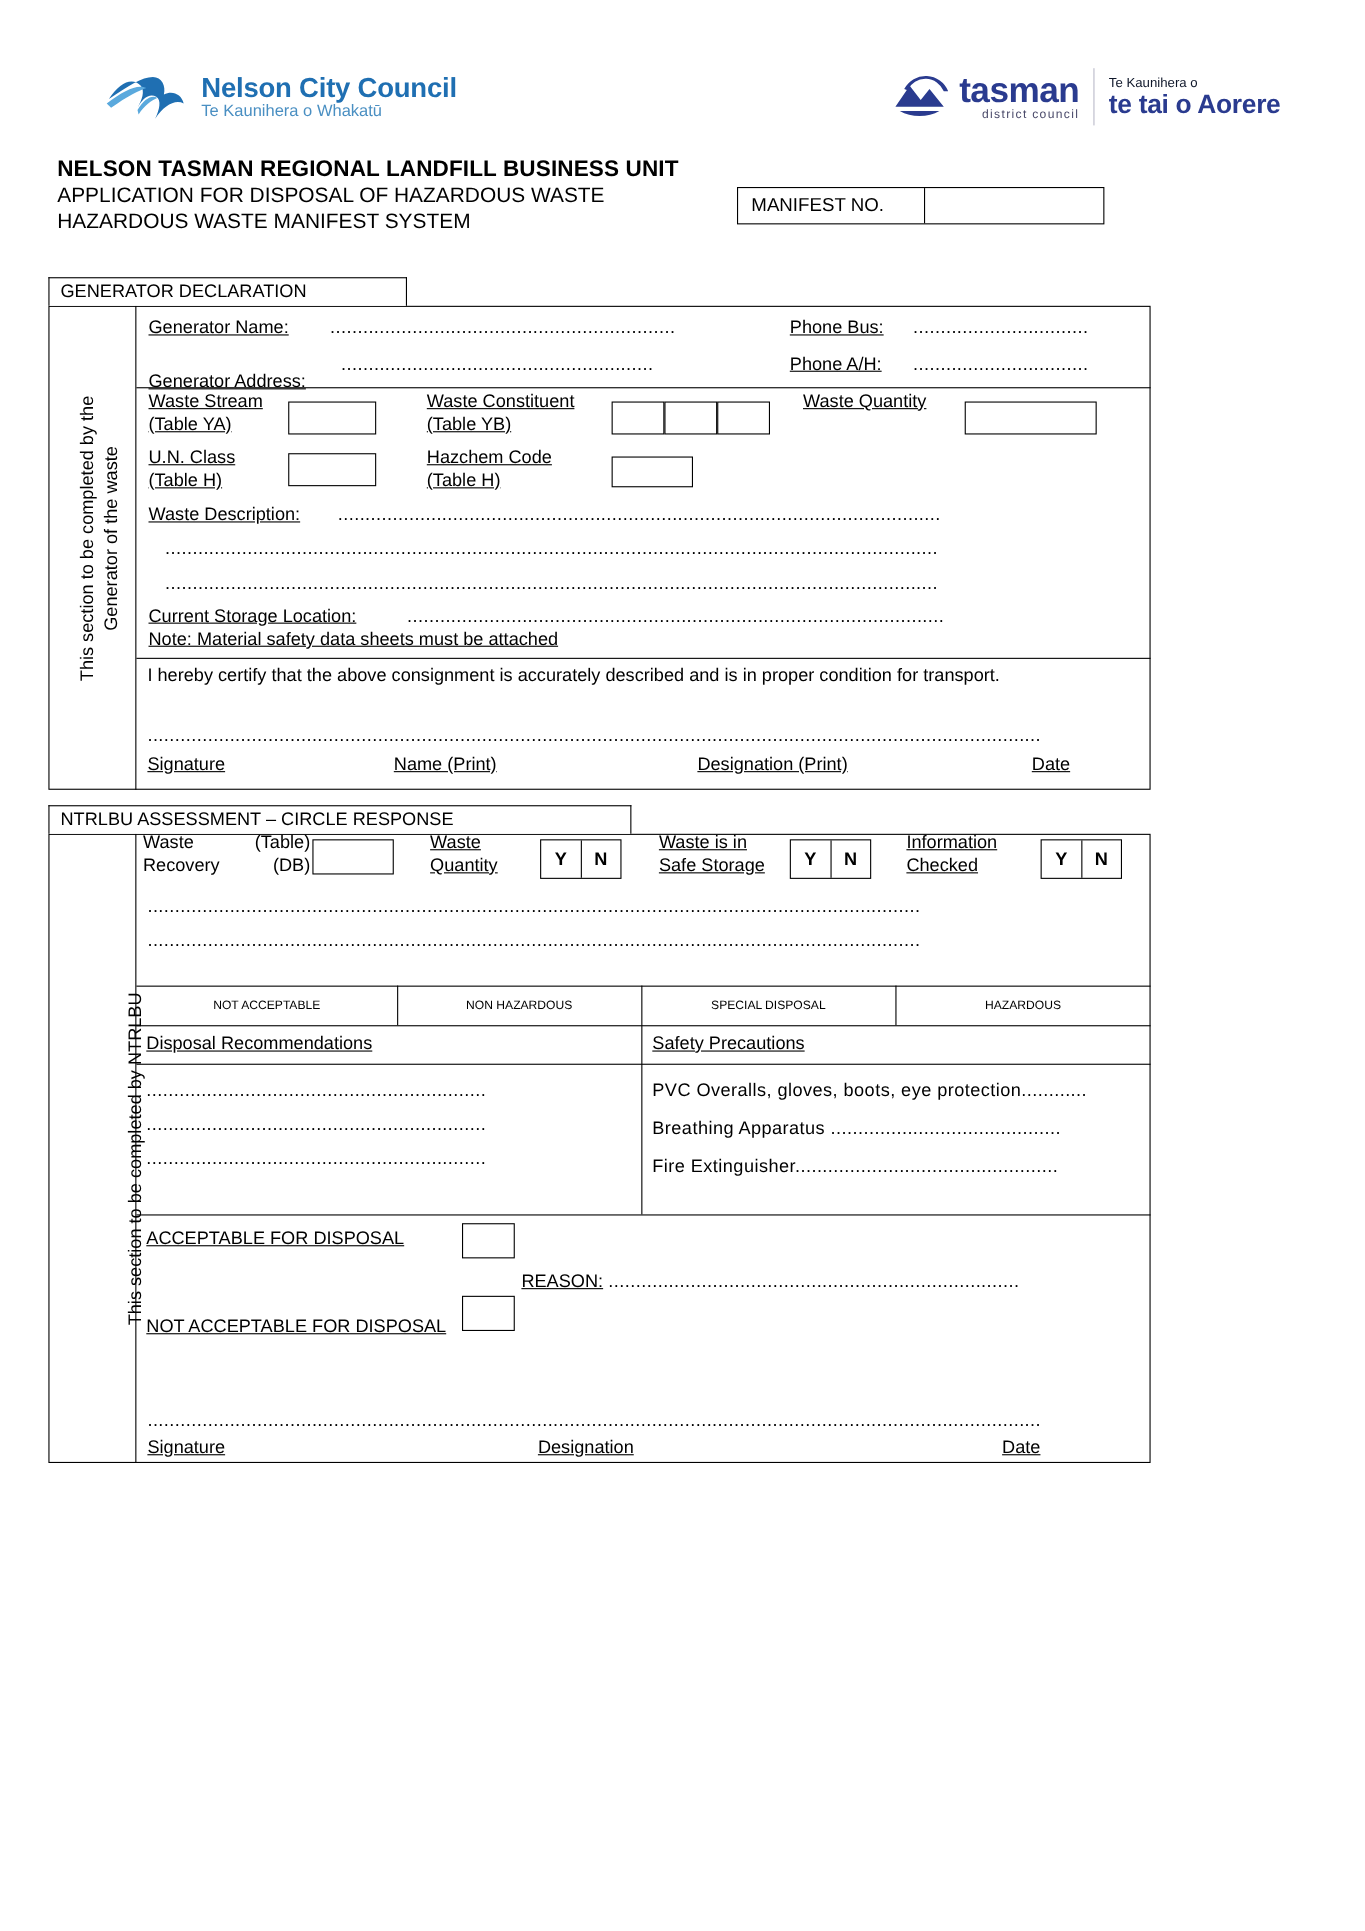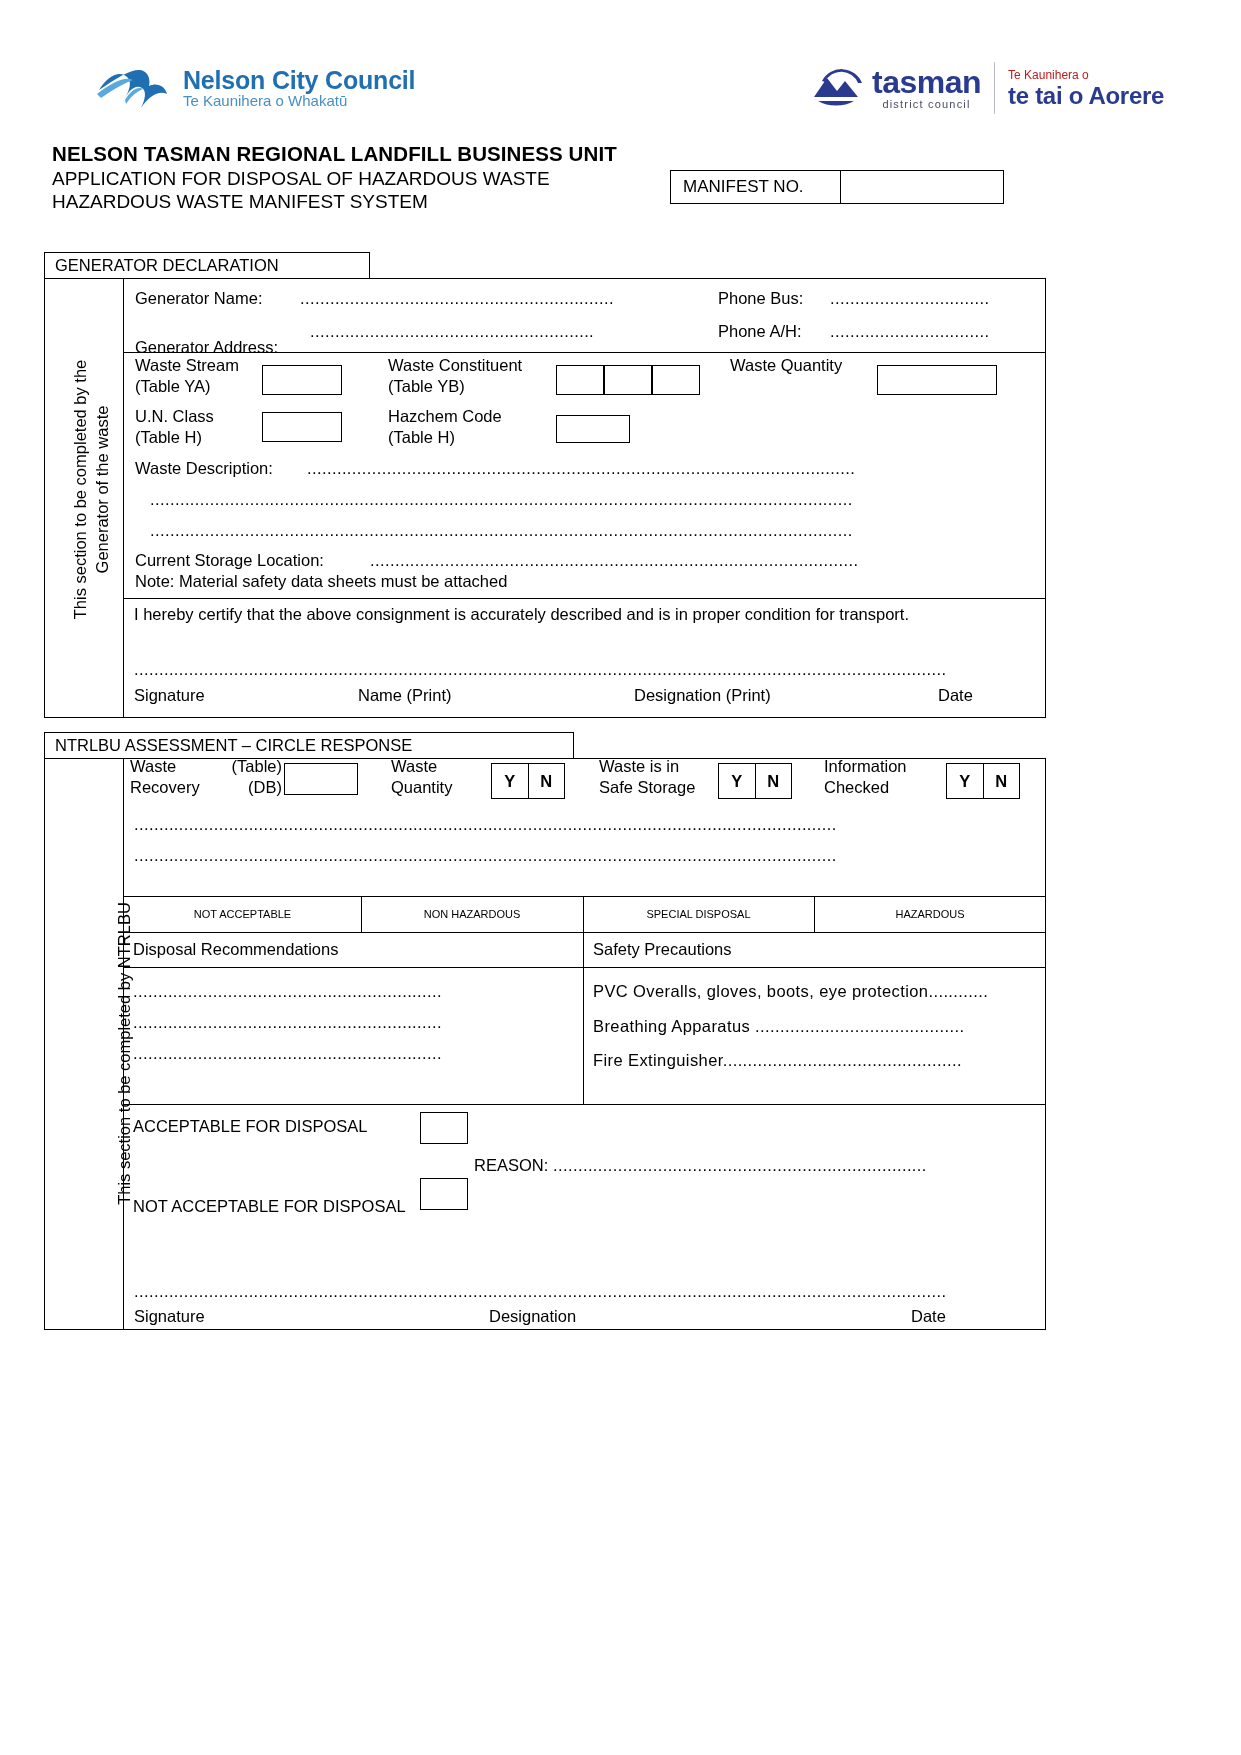--- a/index.html
+++ b/index.html
@@ -61,33 +61,33 @@
   .tdc-name {
     font-size: 32px;
     font-weight: bold;
     color: #2a3b8f;
     letter-spacing: -0.5px;
   }
   .tdc-sub {
     font-size: 11px;
     color: #4a4a6a;
     letter-spacing: 1.2px;
-    text-align: center;
+    text-align: right;
     margin-top: 1px;
   }
   .tdc-divider {
     width: 1px;
     height: 52px;
     background: #b9b9c9;
     margin: 0 13px;
   }
   .tdc-maori { line-height: 1; }
   .tdc-maori-small {
     font-size: 12px;
-    color: #b91c1c;
+    color: #0f172a;
     margin-bottom: 3px;
   }
   .tdc-maori-big {
     font-size: 24px;
     font-weight: bold;
     color: #2a3b8f;
     letter-spacing: -0.3px;
   }
 
   
@@ -174,20 +174,21 @@
   .vline {
     position: absolute;
     background: #000;
     width: 1.3px;
   }
 
   .txt {
     position: absolute;
     font-size: 16.5px;
     white-space: nowrap;
+    text-decoration: underline;
   }
   .dots {
     position: absolute;
     font-size: 16.5px;
     overflow: hidden;
     white-space: nowrap;
     letter-spacing: 0.4px;
   }
   .box {
     position: absolute;

